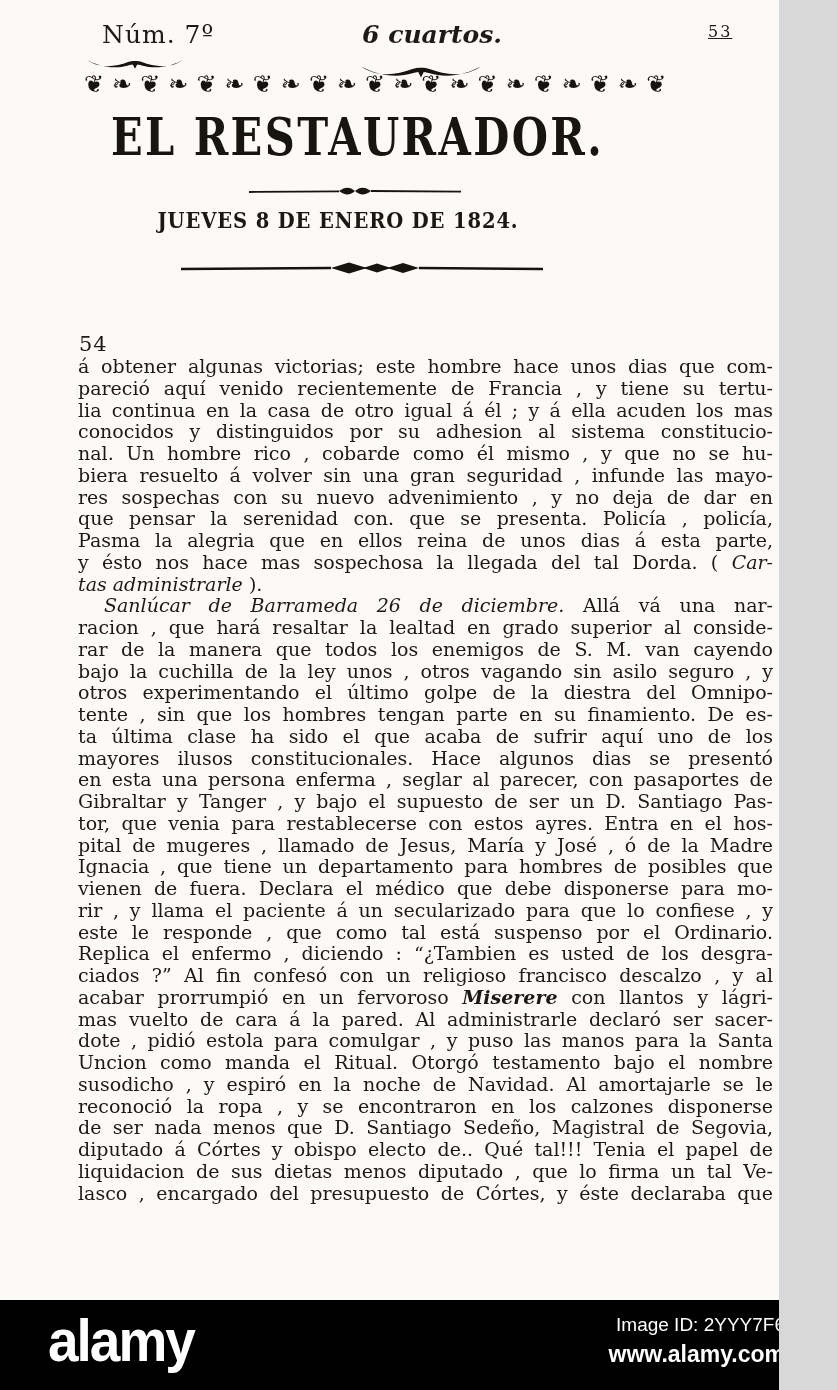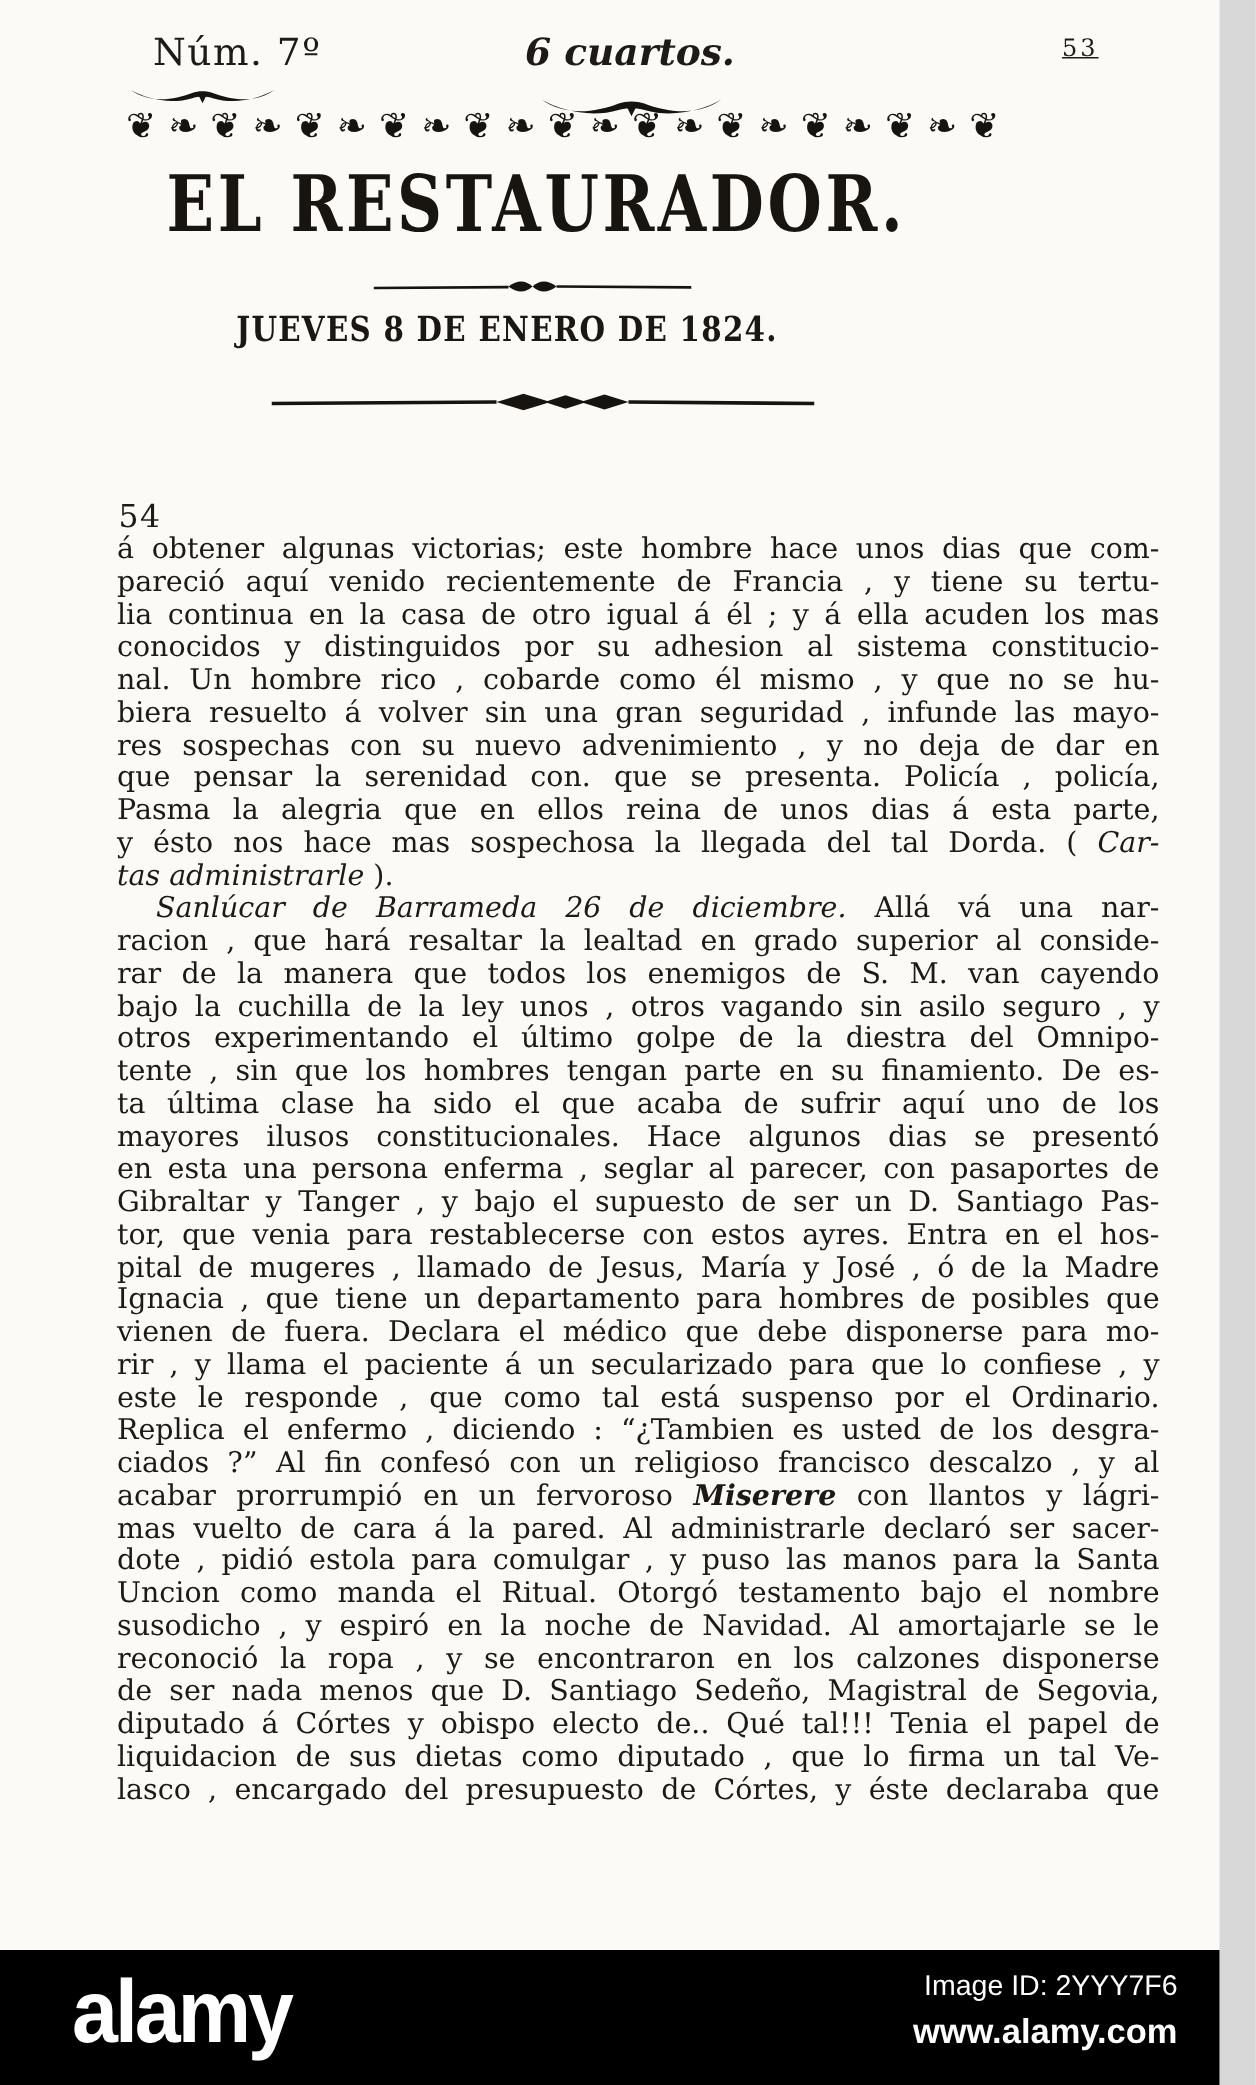--- a/index.html
+++ b/index.html
@@ -1,24 +1,25 @@
 <!DOCTYPE html>
 <html><head>
 <meta charset="utf-8">
 <style>
   html,body { margin:0; padding:0; background:#d8d8d8; }
   .page {
-    position:relative; width:813px; height:1390px;
+    position:relative; width:747px; height:1390px;
     background:#fbfaf7; overflow:hidden;
     font-family:"DejaVu Serif","Liberation Serif",serif;
     color:#1d1a17;
+    padding-left:32px;
   }
   
   .hdr-issue { position:absolute; left:102px; top:20px; font-size:25px; letter-spacing:1px; }
-  .hdr-price { position:absolute; left:300px; top:20px; width:240px; text-align:center;
+  .hdr-price { position:absolute; left:312px; top:20px; width:240px; text-align:center;
                font-size:25px; font-style:italic; font-weight:bold; }
   .hdr-page  { position:absolute; left:708px; top:22px; font-size:16px; letter-spacing:2px;text-decoration:underline; }
   .brace { position:absolute; }
   .brace-1 { left:86px;  top:52px; width:98px;  height:20px; }
   .brace-2 { left:350px; top:58px; width:142px; height:22px; }
   
   .ornament-row {
     position:absolute; left:84px; top:70px; width:672px;
     font-family:"DejaVu Sans",sans-serif;
     font-size:24px; letter-spacing:8px; white-space:nowrap; color:#161310;
@@ -132,21 +133,21 @@
       <div class="bodyline"><span>Replica el enfermo , diciendo : “¿Tambien es usted de los desgra-</span></div>
       <div class="bodyline"><span>ciados ?” Al fin confesó con un religioso francisco descalzo , y al</span></div>
       <div class="bodyline"><span>acabar prorrumpió en un fervoroso </span><span class="it bd">Miserere</span><span> con llantos y lágri-</span></div>
       <div class="bodyline"><span>mas vuelto de cara á la pared. Al administrarle declaró ser sacer-</span></div>
       <div class="bodyline"><span>dote , pidió estola para comulgar , y puso las manos para la Santa</span></div>
       <div class="bodyline"><span>Uncion como manda el Ritual. Otorgó testamento bajo el nombre</span></div>
       <div class="bodyline"><span>susodicho , y espiró en la noche de Navidad. Al amortajarle se le</span></div>
       <div class="bodyline"><span>reconoció la ropa , y se encontraron en los calzones disponerse</span></div>
       <div class="bodyline"><span>de ser nada menos que D. Santiago Sedeño, Magistral de Segovia,</span></div>
       <div class="bodyline"><span>diputado á Córtes y obispo electo de.. Qué tal!!! Tenia el papel de</span></div>
-      <div class="bodyline"><span>liquidacion de sus dietas como diputado , que lo firma un tal Ve-</span></div>
+      <div class="bodyline"><span>liquidacion de sus dietas menos diputado , que lo firma un tal Ve-</span></div>
       <div class="bodyline"><span>lasco , encargado del presupuesto de Córtes, y éste declaraba que</span></div>
     </div>
 
   <div class="alamy-bar">
     <div class="alamy-logo">alamy</div>
     <div class="alamy-meta">
       <div class="alamy-id">Image ID: 2YYY7F6</div>
       <div class="alamy-url">www.alamy.com</div>
     </div>
   </div>

